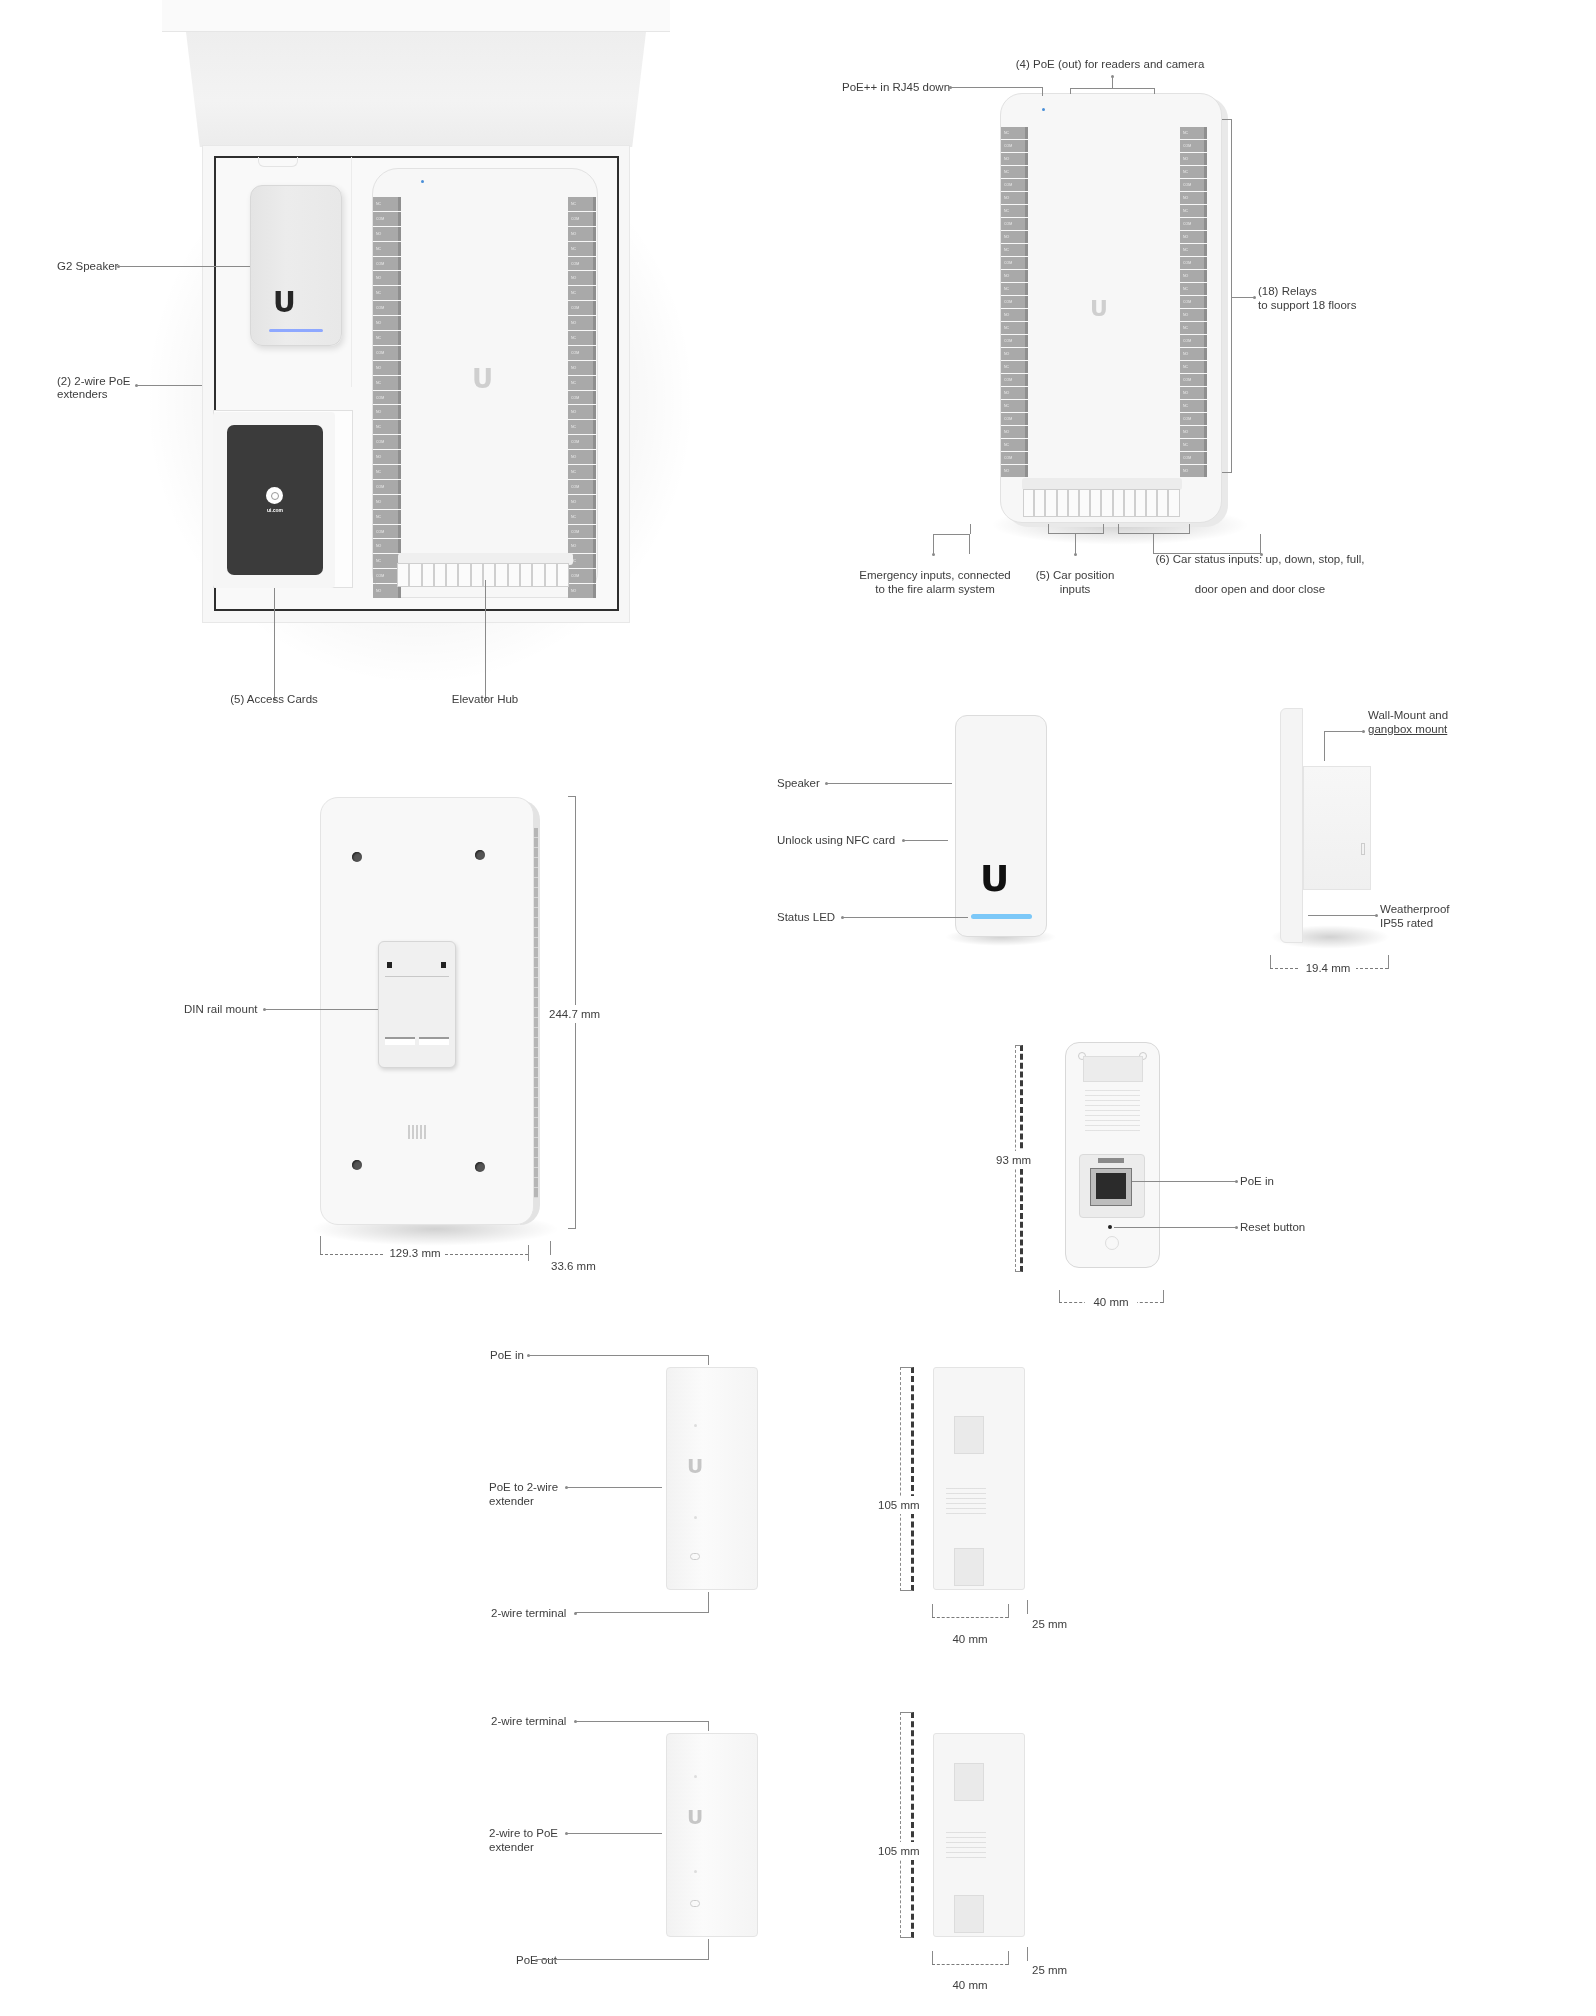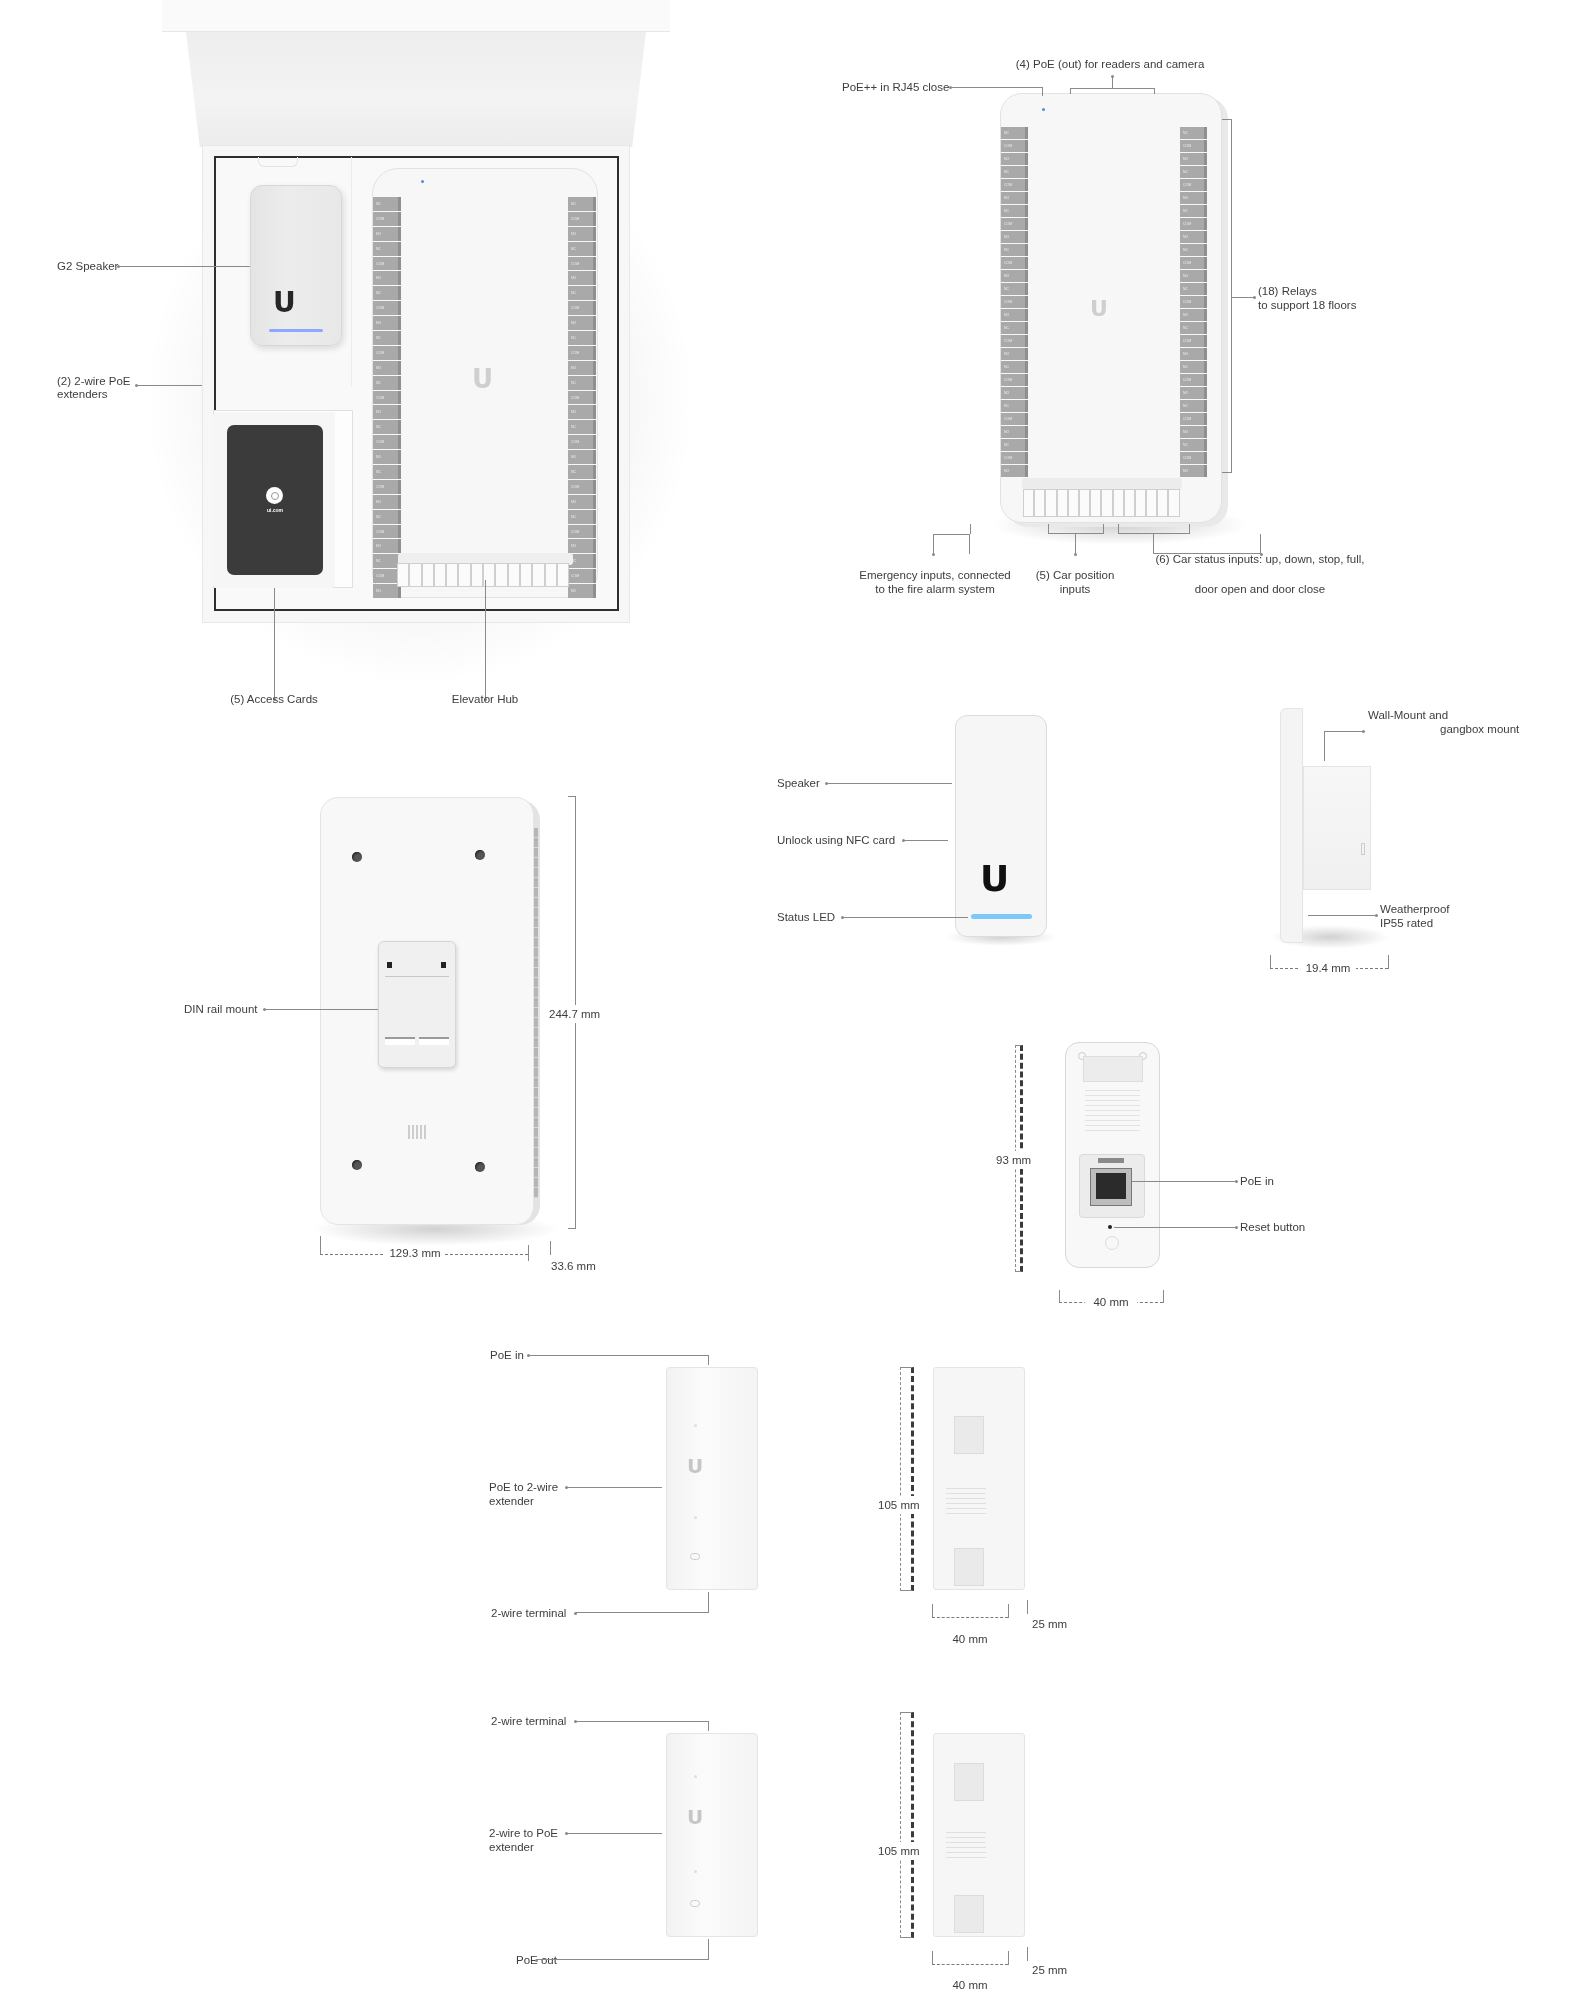--- a/index.html
+++ b/index.html
@@ -248,21 +248,21 @@
       <div style="width: 11.2px; height: 28px;"></div>
       <div style="width: 11.2px; height: 28px;"></div>
       <div style="width: 11.2px; height: 28px;"></div>
     </div>
 
   <span class="lbl c" style="left:1010px;top:57px;width:200px;">(4) PoE (out) for readers and camera</span>
   <div class="dot" style="left:1111px;top:75px;"></div>
   <div class="line" style="left:1112px;top:76px;width:1px;height:12px;"></div>
   <div class="brk" style="left:1070px;top:88px;width:85px;height:6px;border-bottom:none;"></div>
 
-  <span class="lbl" style="left:842px;top:80px;">PoE++ in RJ45 close</span>
+  <span class="lbl" style="left:842px;top:80px;">PoE++ in RJ45 down</span>
   <div class="dot" style="left:949px;top:86px;"></div>
   <div class="brk" style="left:950px;top:87px;width:93px;height:9px;border-left:none;border-bottom:none;"></div>
 
   <div class="brk" style="left:1222px;top:119px;width:10px;height:354px;border-left:none;"></div>
   <div class="line" style="left:1232px;top:297px;width:22px;height:1px;"></div>
   <div class="dot" style="left:1253px;top:296px;"></div>
   <span class="lbl" style="left:1258px;top:284px;">(18) Relays</span>
   <span class="lbl" style="left:1258px;top:298px;">to support 18 floors</span>
 
   <div class="brk" style="left:933px;top:534px;width:37px;height:20px;border-right:1px solid #8a8a8a;border-bottom:none;border-left:1px solid #8a8a8a;"></div>
@@ -338,21 +338,21 @@
 
 <div>
   <div class="floor-shadow" style="left:1270px;top:925px;width:120px;height:24px;"></div>
   <div class="white-dev" style="left:1280px;top:708px;width:23px;height:235px;border-radius:6px 0 0 6px;background:#f4f4f4;"></div>
   <div class="white-dev" style="left:1303px;top:766px;width:68px;height:124px;background:linear-gradient(#f7f7f7,#f0f0f0);"></div>
   <div class="abs" style="left:1361px;top:843px;width:4px;height:12px;border:1px solid #cccccc;"></div>
 
   <div class="brk" style="left:1324px;top:731px;width:40px;height:30px;border-right:none;border-bottom:none;"></div>
   <div class="dot" style="left:1362px;top:730px;"></div>
   <span class="lbl" style="left:1368px;top:708px;">Wall-Mount and</span>
-  <span class="lbl" style="left:1440px;top:722px;">gangbox mount</span>
+  <span class="lbl" style="left:1368px;top:722px;text-decoration:underline;">gangbox mount</span>
 
   <div class="line" style="left:1308px;top:915px;width:68px;height:1px;"></div>
   <div class="dot" style="left:1375px;top:914px;"></div>
   <span class="lbl" style="left:1380px;top:902px;">Weatherproof</span>
   <span class="lbl" style="left:1380px;top:916px;">IP55 rated</span>
 
   <div class="line" style="left:1270px;top:955px;width:1px;height:14px;"></div>
   <div class="line" style="left:1388px;top:955px;width:1px;height:14px;"></div>
   <div class="dash-h" style="left:1270px;top:968px;width:118px;"></div>
   <span class="lbl c" style="left:1300px;top:961px;width:56px;background:#fff;">19.4 mm</span>

